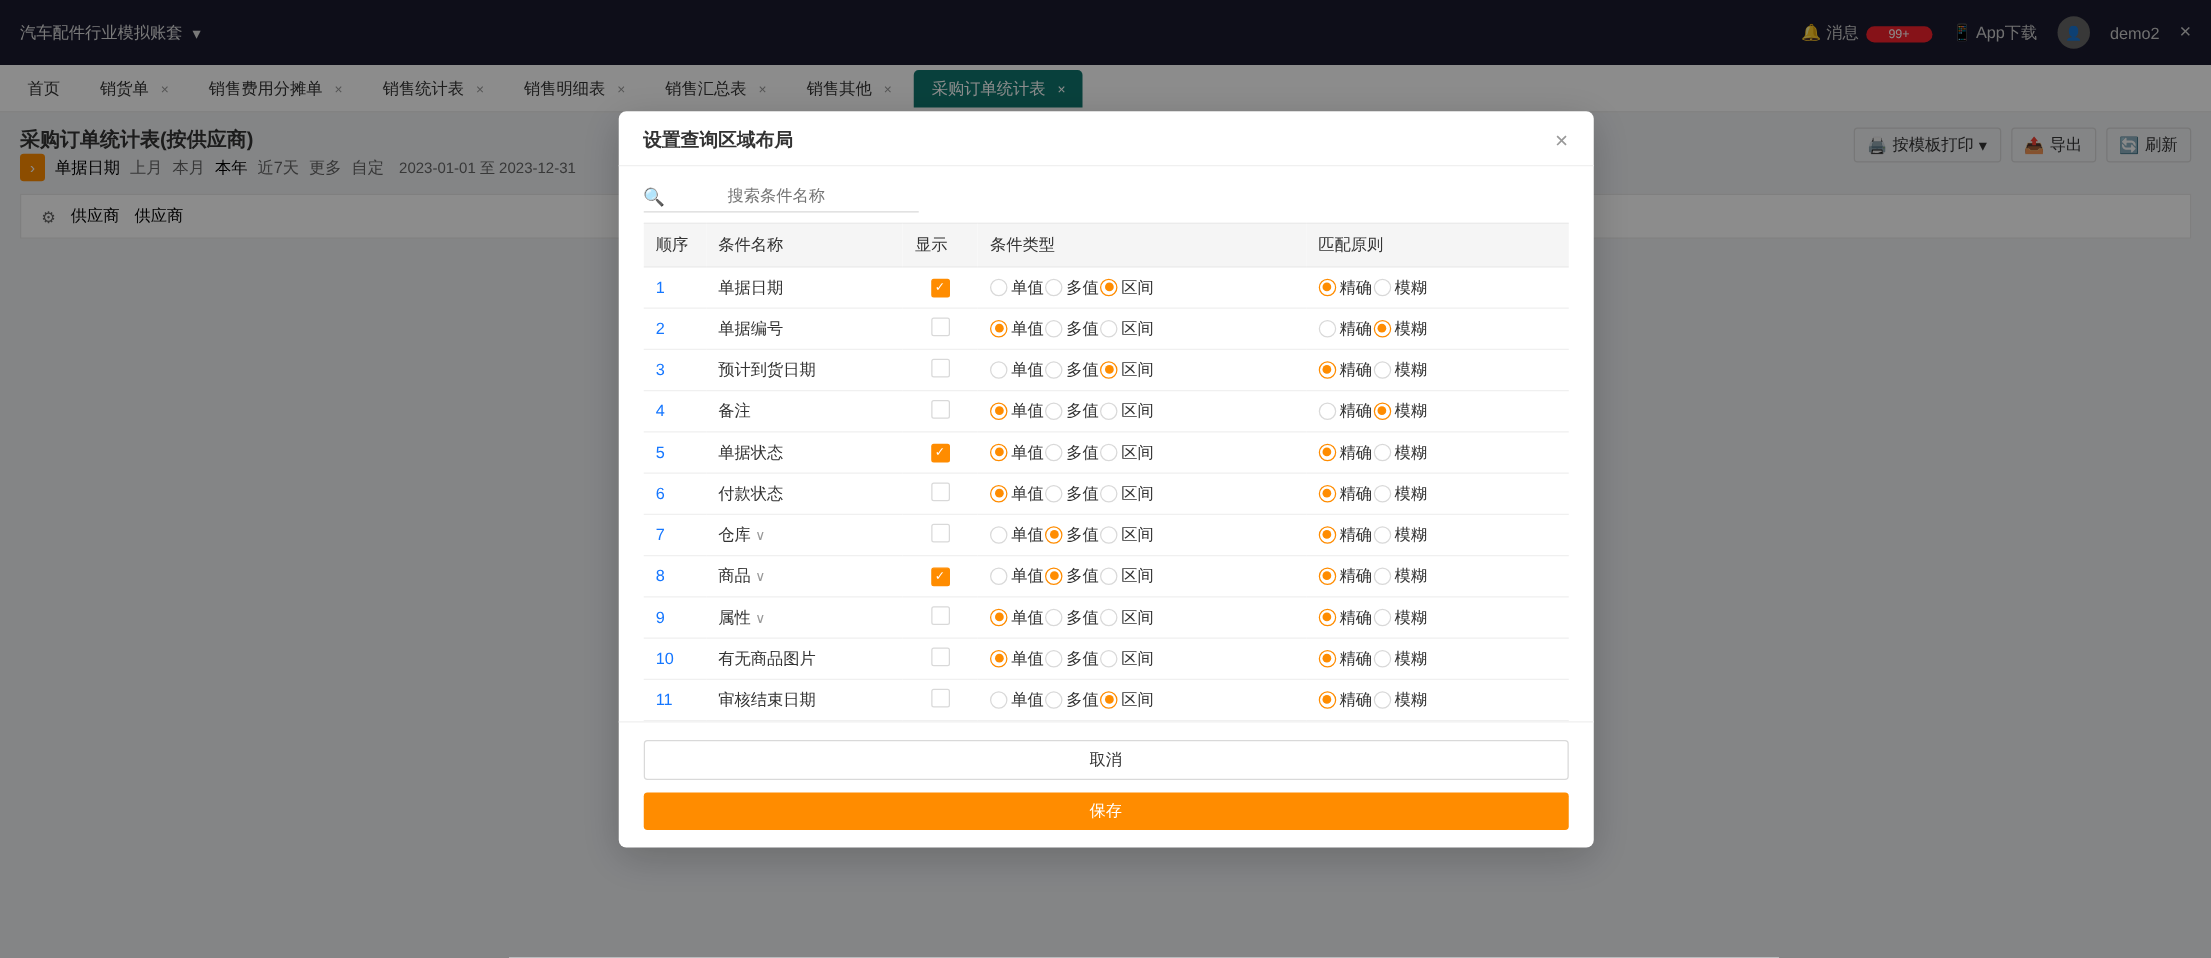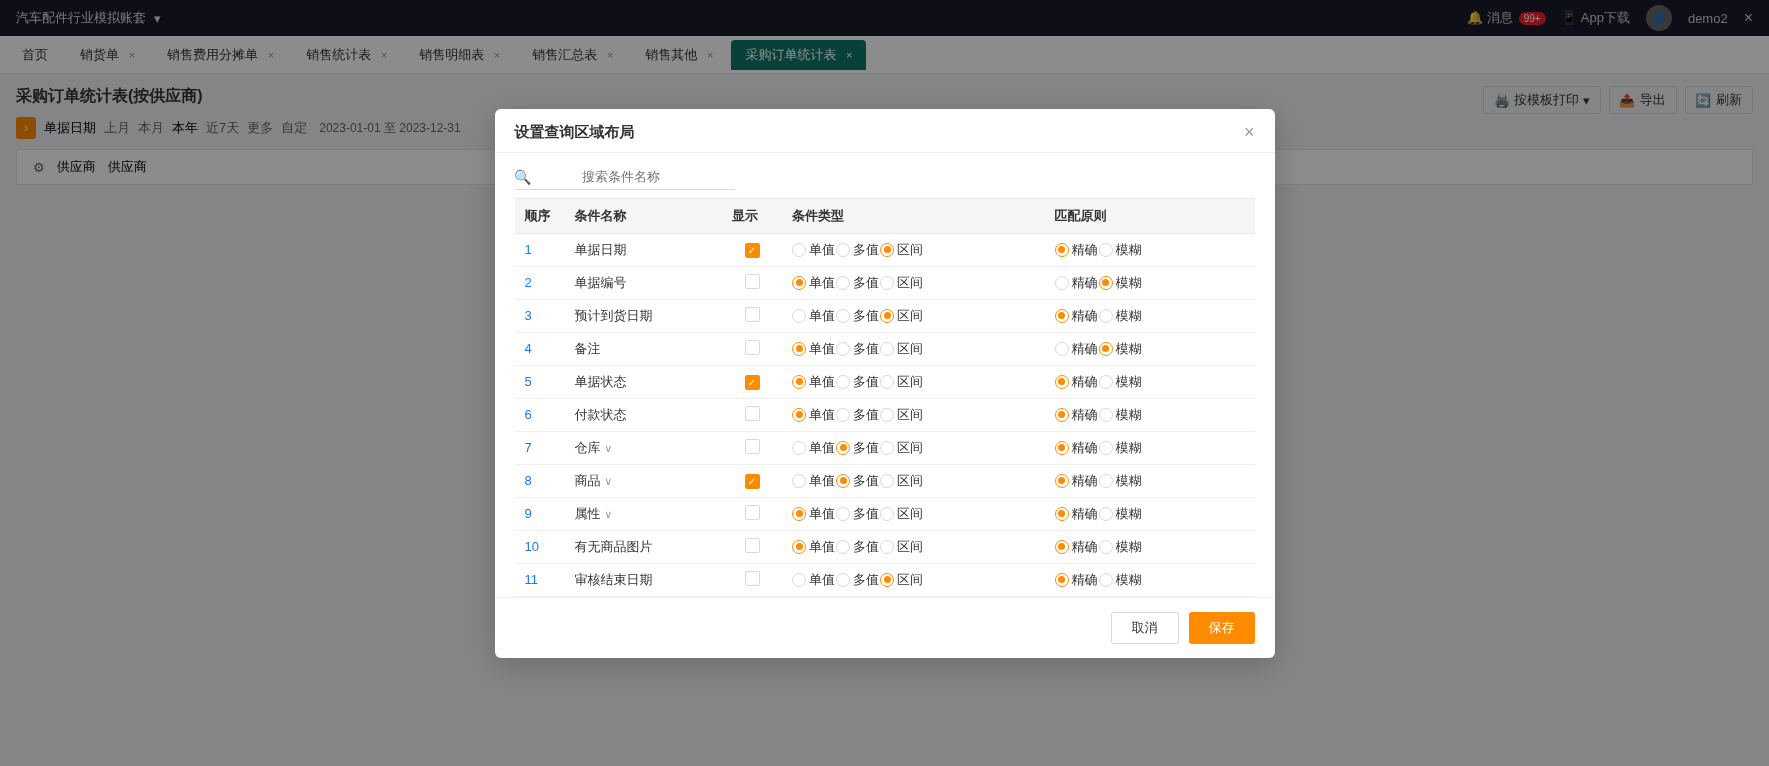--- a/index.html
+++ b/index.html
@@ -1,30 +1,30 @@
 <!DOCTYPE html>
 <html><head>
   <meta charset="utf-8">
   <style>
     * { box-sizing: border-box; margin: 0; padding: 0; }
     body { font-family: "Microsoft YaHei", Arial, sans-serif; font-size: 13px; background: #f0f2f5; overflow: hidden; }
 
     
     .top-bar {
       background: #1a1a2e;
-      height: 36px;
+      height: 52px;
       display: flex;
       align-items: center;
       justify-content: space-between;
       padding: 0 16px;
       color: #ccc;
     }
     .top-bar-left { font-size: 13px; color: #ddd; display: flex; align-items: center; gap: 8px; }
     .top-bar-right { display: flex; align-items: center; gap: 16px; font-size: 13px; color: #ccc; }
-    .top-bar-right .badge { background: #f5222d; color: white; border-radius: 10px; padding: 1px 5px; font-size: 10px; margin-left: 2px; }
+    .top-bar-right .badge { background: #f5222d; color: white; border-radius: 10px; padding: 1px 18px; font-size: 10px; margin-left: 2px; }
     .top-bar-right .avatar { width: 26px; height: 26px; border-radius: 50%; background: #666; display: inline-flex; align-items: center; justify-content: center; color: white; font-size: 11px; }
     .close-x { color: #ccc; cursor: pointer; font-size: 16px; }
 
     
     .tab-bar {
       background: #fff;
       height: 38px;
       display: flex;
       align-items: center;
       padding: 0 8px;
@@ -48,21 +48,20 @@
 
     
     .page-content {
       padding: 12px 16px;
       position: relative;
     }
     .page-title {
       font-size: 16px;
       font-weight: bold;
       color: #333;
-      margin-bottom: 10px;
     }
     .toolbar {
       display: flex;
       align-items: center;
       gap: 8px;
       margin-bottom: 10px;
     }
     .filter-btn {
       background: #ff8c00;
       color: white;
@@ -207,21 +206,21 @@
     }
     .modal-table {
       width: 100%;
       border-collapse: collapse;
     }
     .modal-table thead tr th {
       background: #f5f5f5;
       padding: 8px 10px;
       font-size: 13px;
       color: #333;
-      font-weight: 700;
+      font-weight: 400;
       text-align: left;
       border-bottom: 1px solid #e8e8e8;
       border-top: 1px solid #e8e8e8;
       white-space: nowrap;
     }
     .modal-table tbody tr {
       border-bottom: 1px solid #f0f0f0;
     }
     .modal-table tbody tr td {
       padding: 7px 10px;
@@ -279,20 +278,21 @@
       position: absolute;
     }
 
     
     .modal-footer {
       padding: 14px 20px;
       display: flex;
       justify-content: flex-end;
       gap: 10px;
       border-top: 1px solid #f0f0f0;
+      flex-direction: column;
     }
     .btn-cancel {
       padding: 6px 20px;
       border: 1px solid #d9d9d9;
       border-radius: 3px;
       background: #fff;
       color: #333;
       cursor: pointer;
       font-size: 13px;
     }

